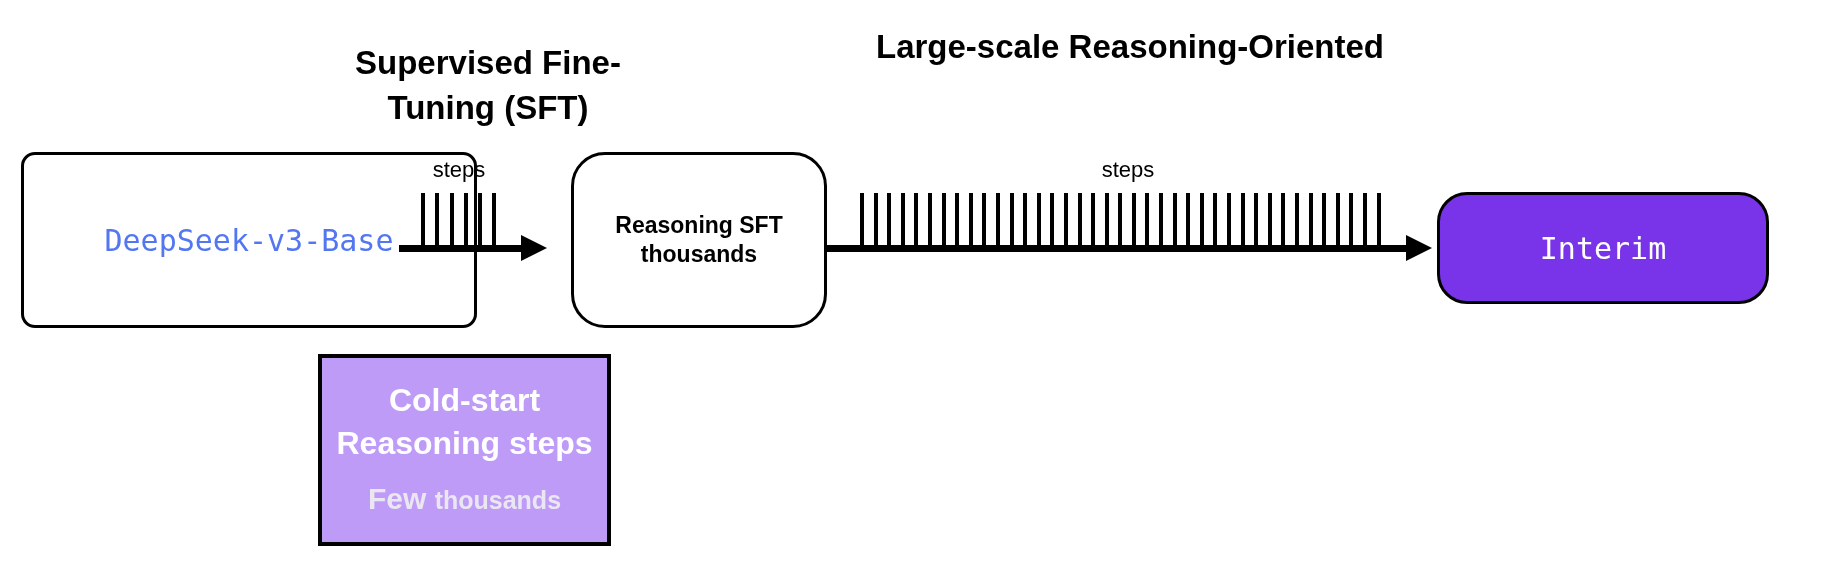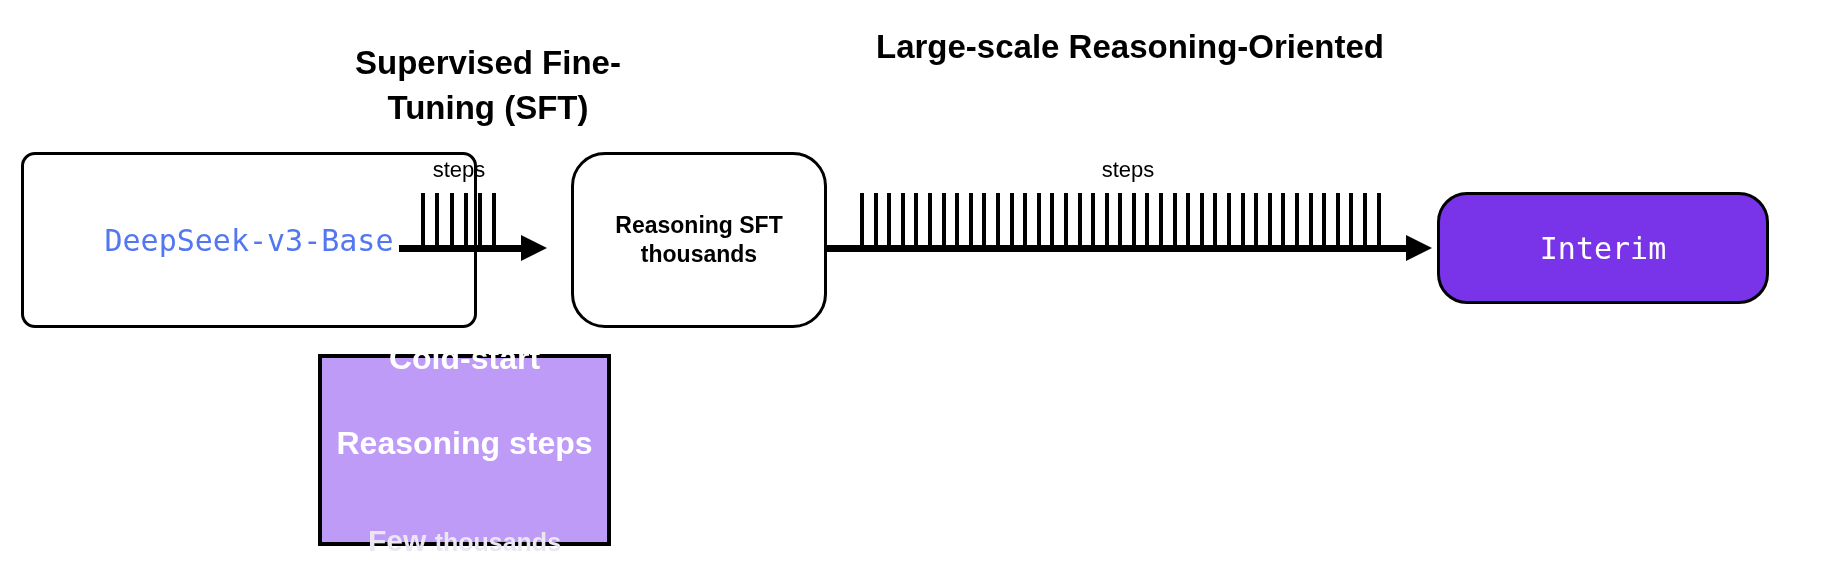--- a/index.html
+++ b/index.html
@@ -39,21 +39,21 @@
     font-size:23px;font-weight:700;line-height:29px;color:var(--ink);
   }
   #node-interim{
     left:1437px;top:192px;width:332px;height:112px;border-radius:30px;
     background:var(--interim-bg);
     font-family:"DejaVu Sans Mono", monospace;font-size:30px;line-height:37px;color:#ffffff;
   }
   #node-coldstart{
     left:318px;top:354px;width:293px;height:192px;border-radius:0;
     background:var(--cold-bg);border-width:4px;
-    font-size:32px;font-weight:700;line-height:43px;color:#ffffff;gap:42px;
+    font-size:32px;font-weight:700;line-height:43px;color:#ffffff;
   }
   #node-coldstart .muted-line{color:var(--cold-muted);font-size:30px;margin-top:12px;}
   #node-coldstart .muted-line .small{font-size:25px;}
 
   .arrow-line{position:absolute;top:245px;height:7px;background:var(--ink);}
   #arrow-sft-line{left:399px;width:124px;}
   #arrow-rl-line{left:827px;width:579px;}
   .arrow-head{
     position:absolute;top:235px;width:0;height:0;
     border-top:13px solid transparent;border-bottom:13px solid transparent;

